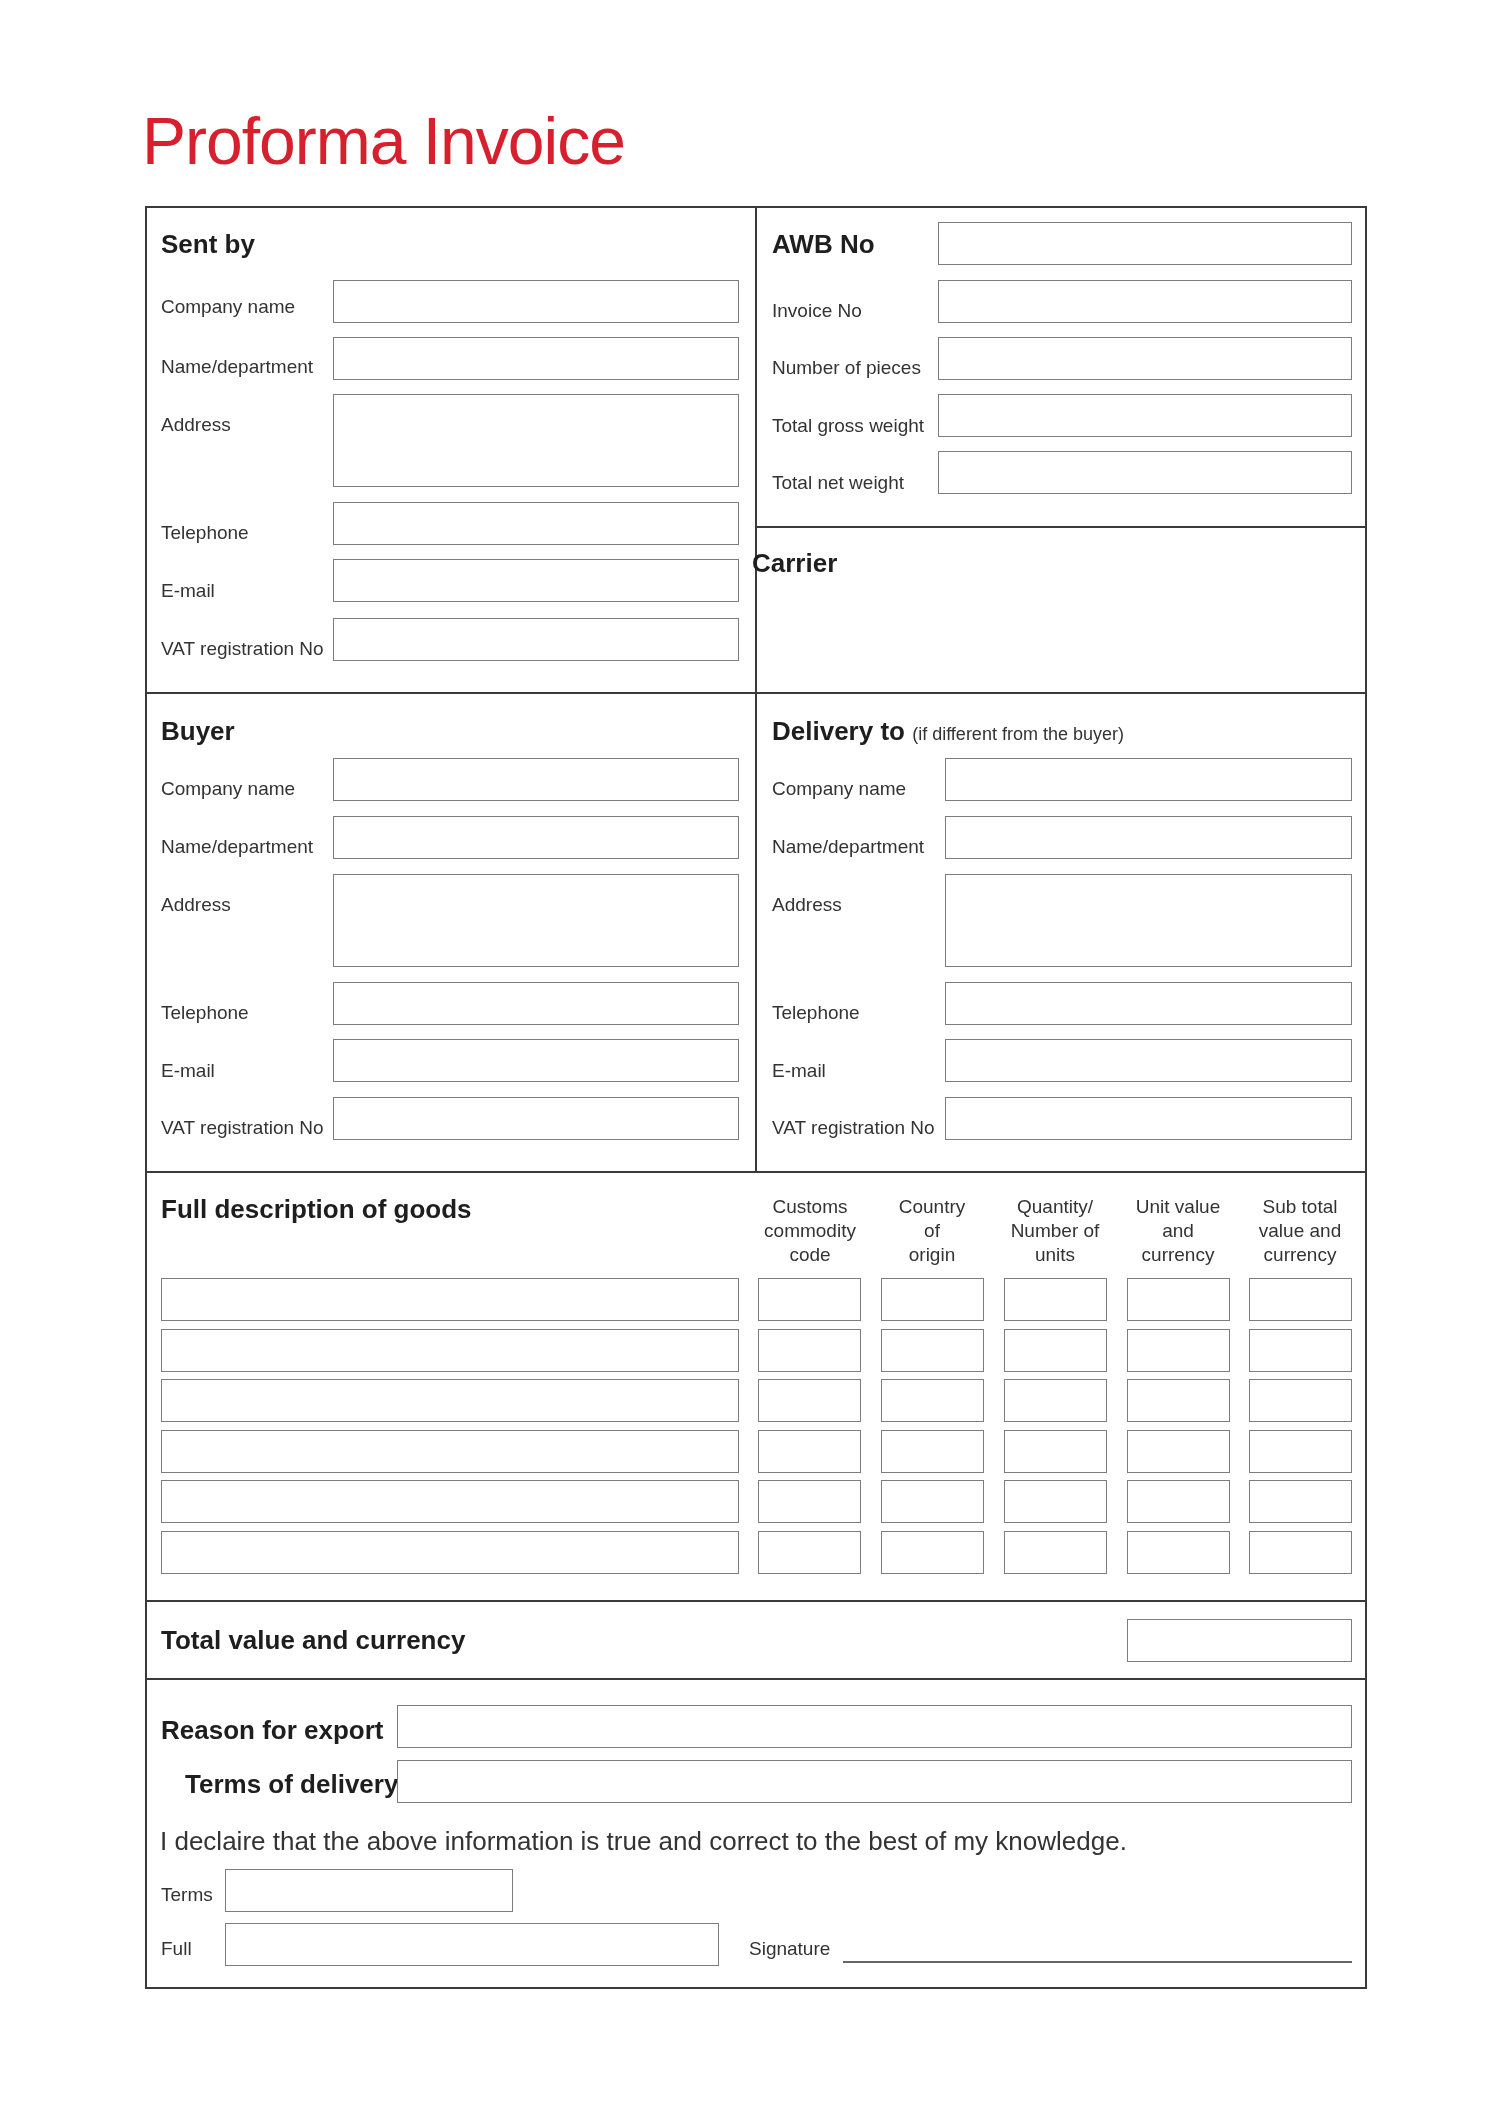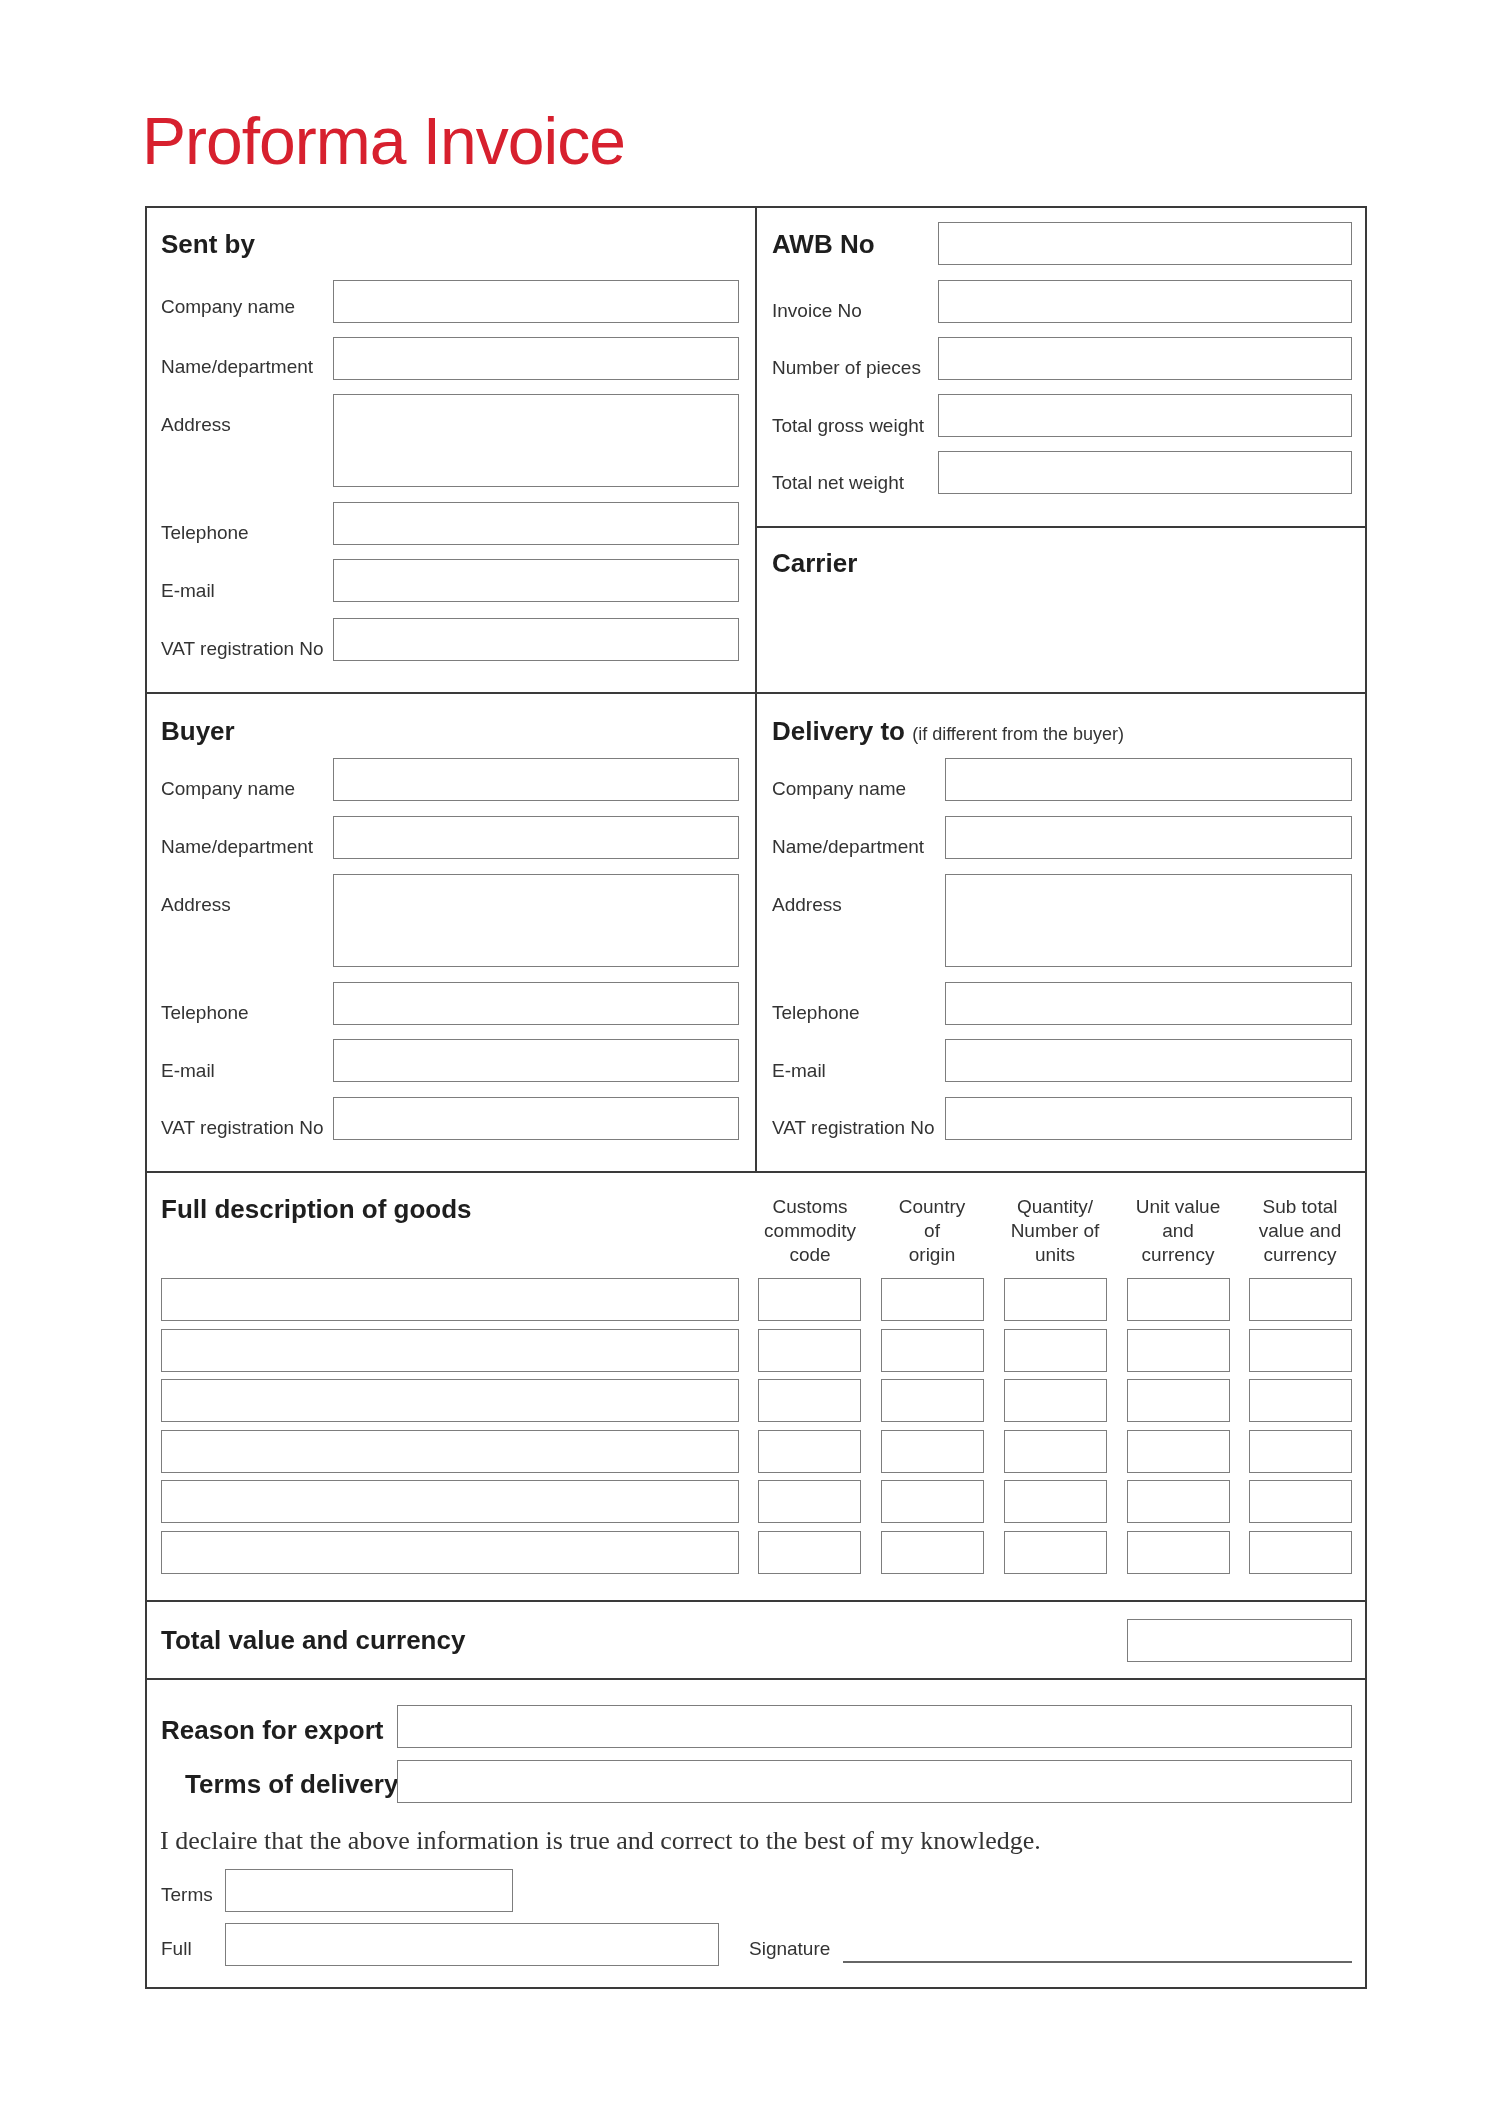--- a/index.html
+++ b/index.html
@@ -7,21 +7,21 @@
   .abs { position:absolute; }
   .title { left:142px; top:108px; font-size:66px; color:#d7202e; font-family:"Liberation Sans", sans-serif; letter-spacing:-1px; font-weight:normal; line-height:1; }
   .frame { left:145px; top:206px; width:1222px; height:1783px; border:2px solid #3a3a3a; box-sizing:border-box; }
   .hline { height:2px; background:#3a3a3a; }
   .vline { width:2px; background:#3a3a3a; }
   .h { font-weight:bold; font-size:26px; color:#1e1e1e; line-height:1; }
   .lbl { font-size:19px; color:#333; line-height:1; white-space:nowrap; }
   .sub { font-size:18px; color:#333; font-weight:normal; }
   .box { border:1.5px solid #7d7d7d; box-sizing:border-box; background:#fff; }
   .colhdr { font-size:19px; color:#333; text-align:center; line-height:24px; width:130px; }
-  .decl { font-size:26px; color:#333; line-height:1; white-space:nowrap;font-family:Liberation Serif, serif; }
+  .decl { font-size:26px; color:#333; line-height:1; white-space:nowrap; }
   .sigline { height:1.5px; background:#666; }
 </style>
 </head>
 <body>
 
 <div class="abs title">Proforma Invoice</div>
 
 <div class="abs frame"></div>
 <div class="abs vline" style="left:755px; top:206px; height:967px;"></div>
 <div class="abs hline" style="left:756px; top:526px; width:611px;"></div>
@@ -48,21 +48,21 @@
 <div class="abs box" style="left:938px; top:222px; width:414px; height:43px;"></div>
 <div class="abs lbl" style="left:772px; top:301px;">Invoice No</div>
 <div class="abs box" style="left:938px; top:280px; width:414px; height:43px;"></div>
 <div class="abs lbl" style="left:772px; top:358px;">Number of pieces</div>
 <div class="abs box" style="left:938px; top:337px; width:414px; height:43px;"></div>
 <div class="abs lbl" style="left:772px; top:416px;">Total gross weight</div>
 <div class="abs box" style="left:938px; top:394px; width:414px; height:43px;"></div>
 <div class="abs lbl" style="left:772px; top:473px;">Total net weight</div>
 <div class="abs box" style="left:938px; top:451px; width:414px; height:43px;"></div>
 
-<div class="abs h" style="left:772px; top:550px;text-align:right;">Carrier</div>
+<div class="abs h" style="left:752px; top:550px;text-align:right;">Carrier</div>
 
 <div class="abs h" style="left:161px; top:718px;">Buyer</div>
 <div class="abs lbl" style="left:161px; top:779px;">Company name</div>
 <div class="abs box" style="left:333px; top:758px; width:406px; height:43px;"></div>
 <div class="abs lbl" style="left:161px; top:837px;">Name/department</div>
 <div class="abs box" style="left:333px; top:816px; width:406px; height:43px;"></div>
 <div class="abs lbl" style="left:161px; top:895px;">Address</div>
 <div class="abs box" style="left:333px; top:874px; width:406px; height:93px;"></div>
 <div class="abs lbl" style="left:161px; top:1003px;">Telephone</div>
 <div class="abs box" style="left:333px; top:982px; width:406px; height:43px;"></div>

